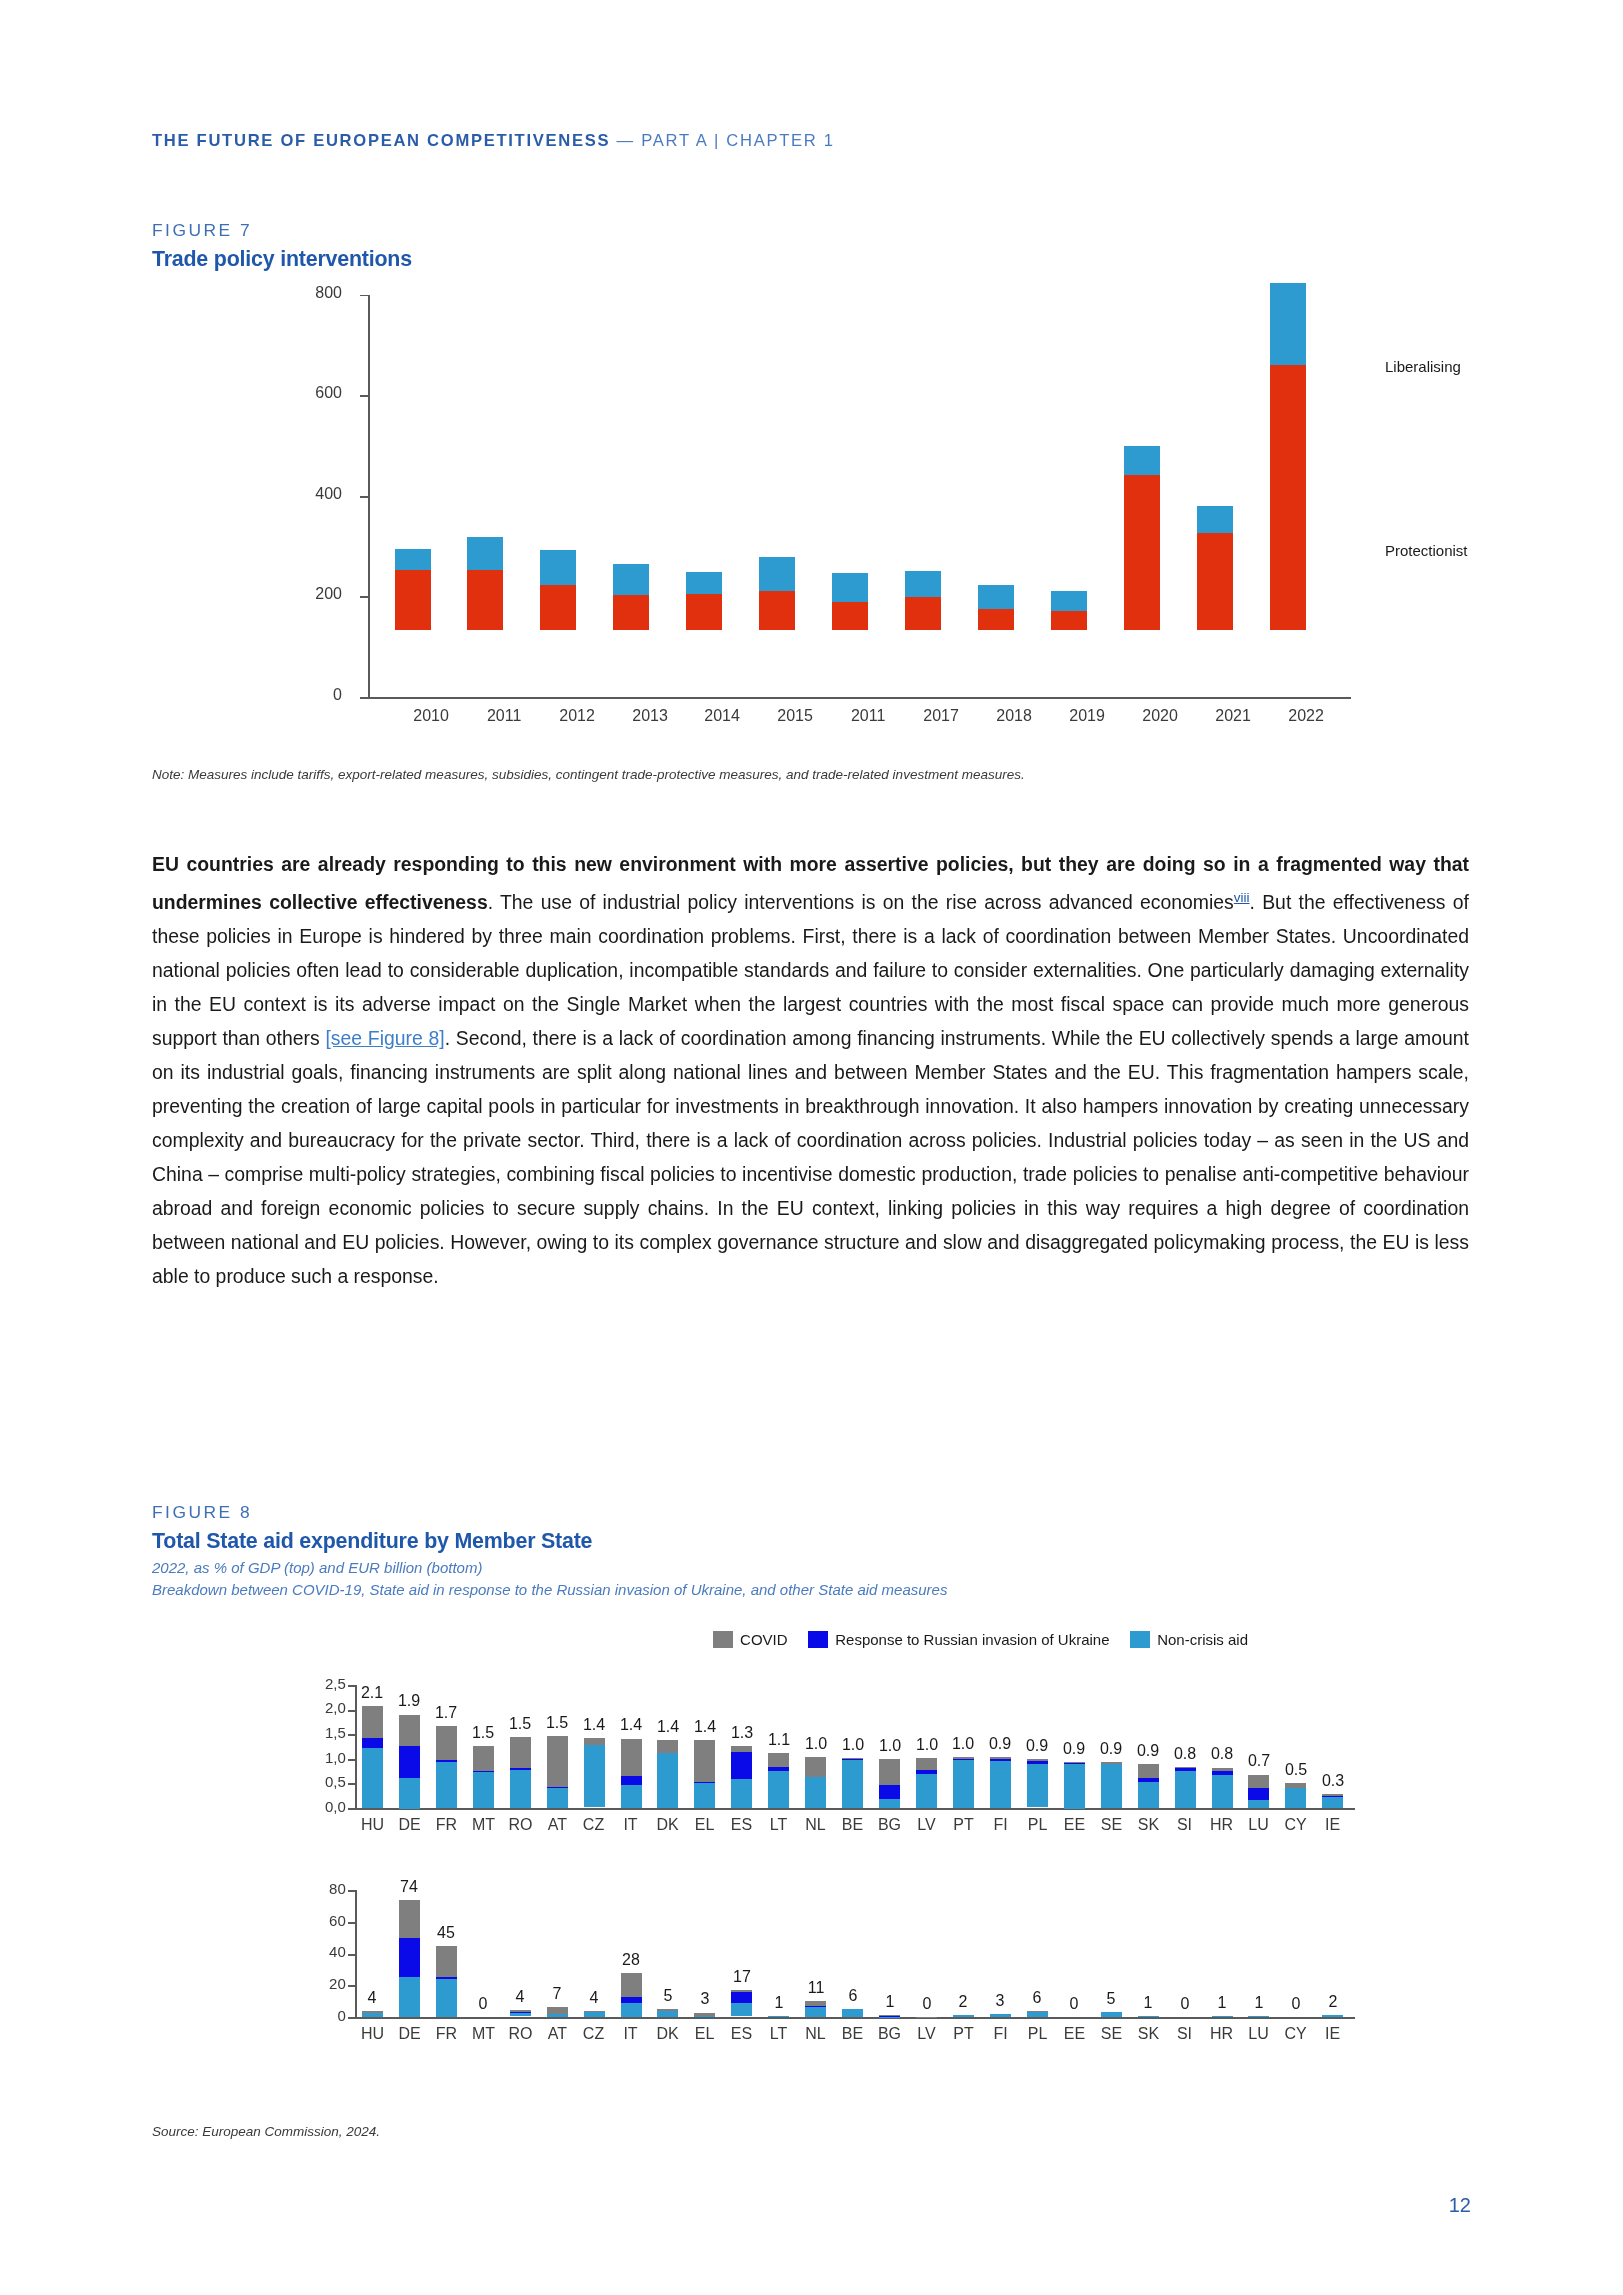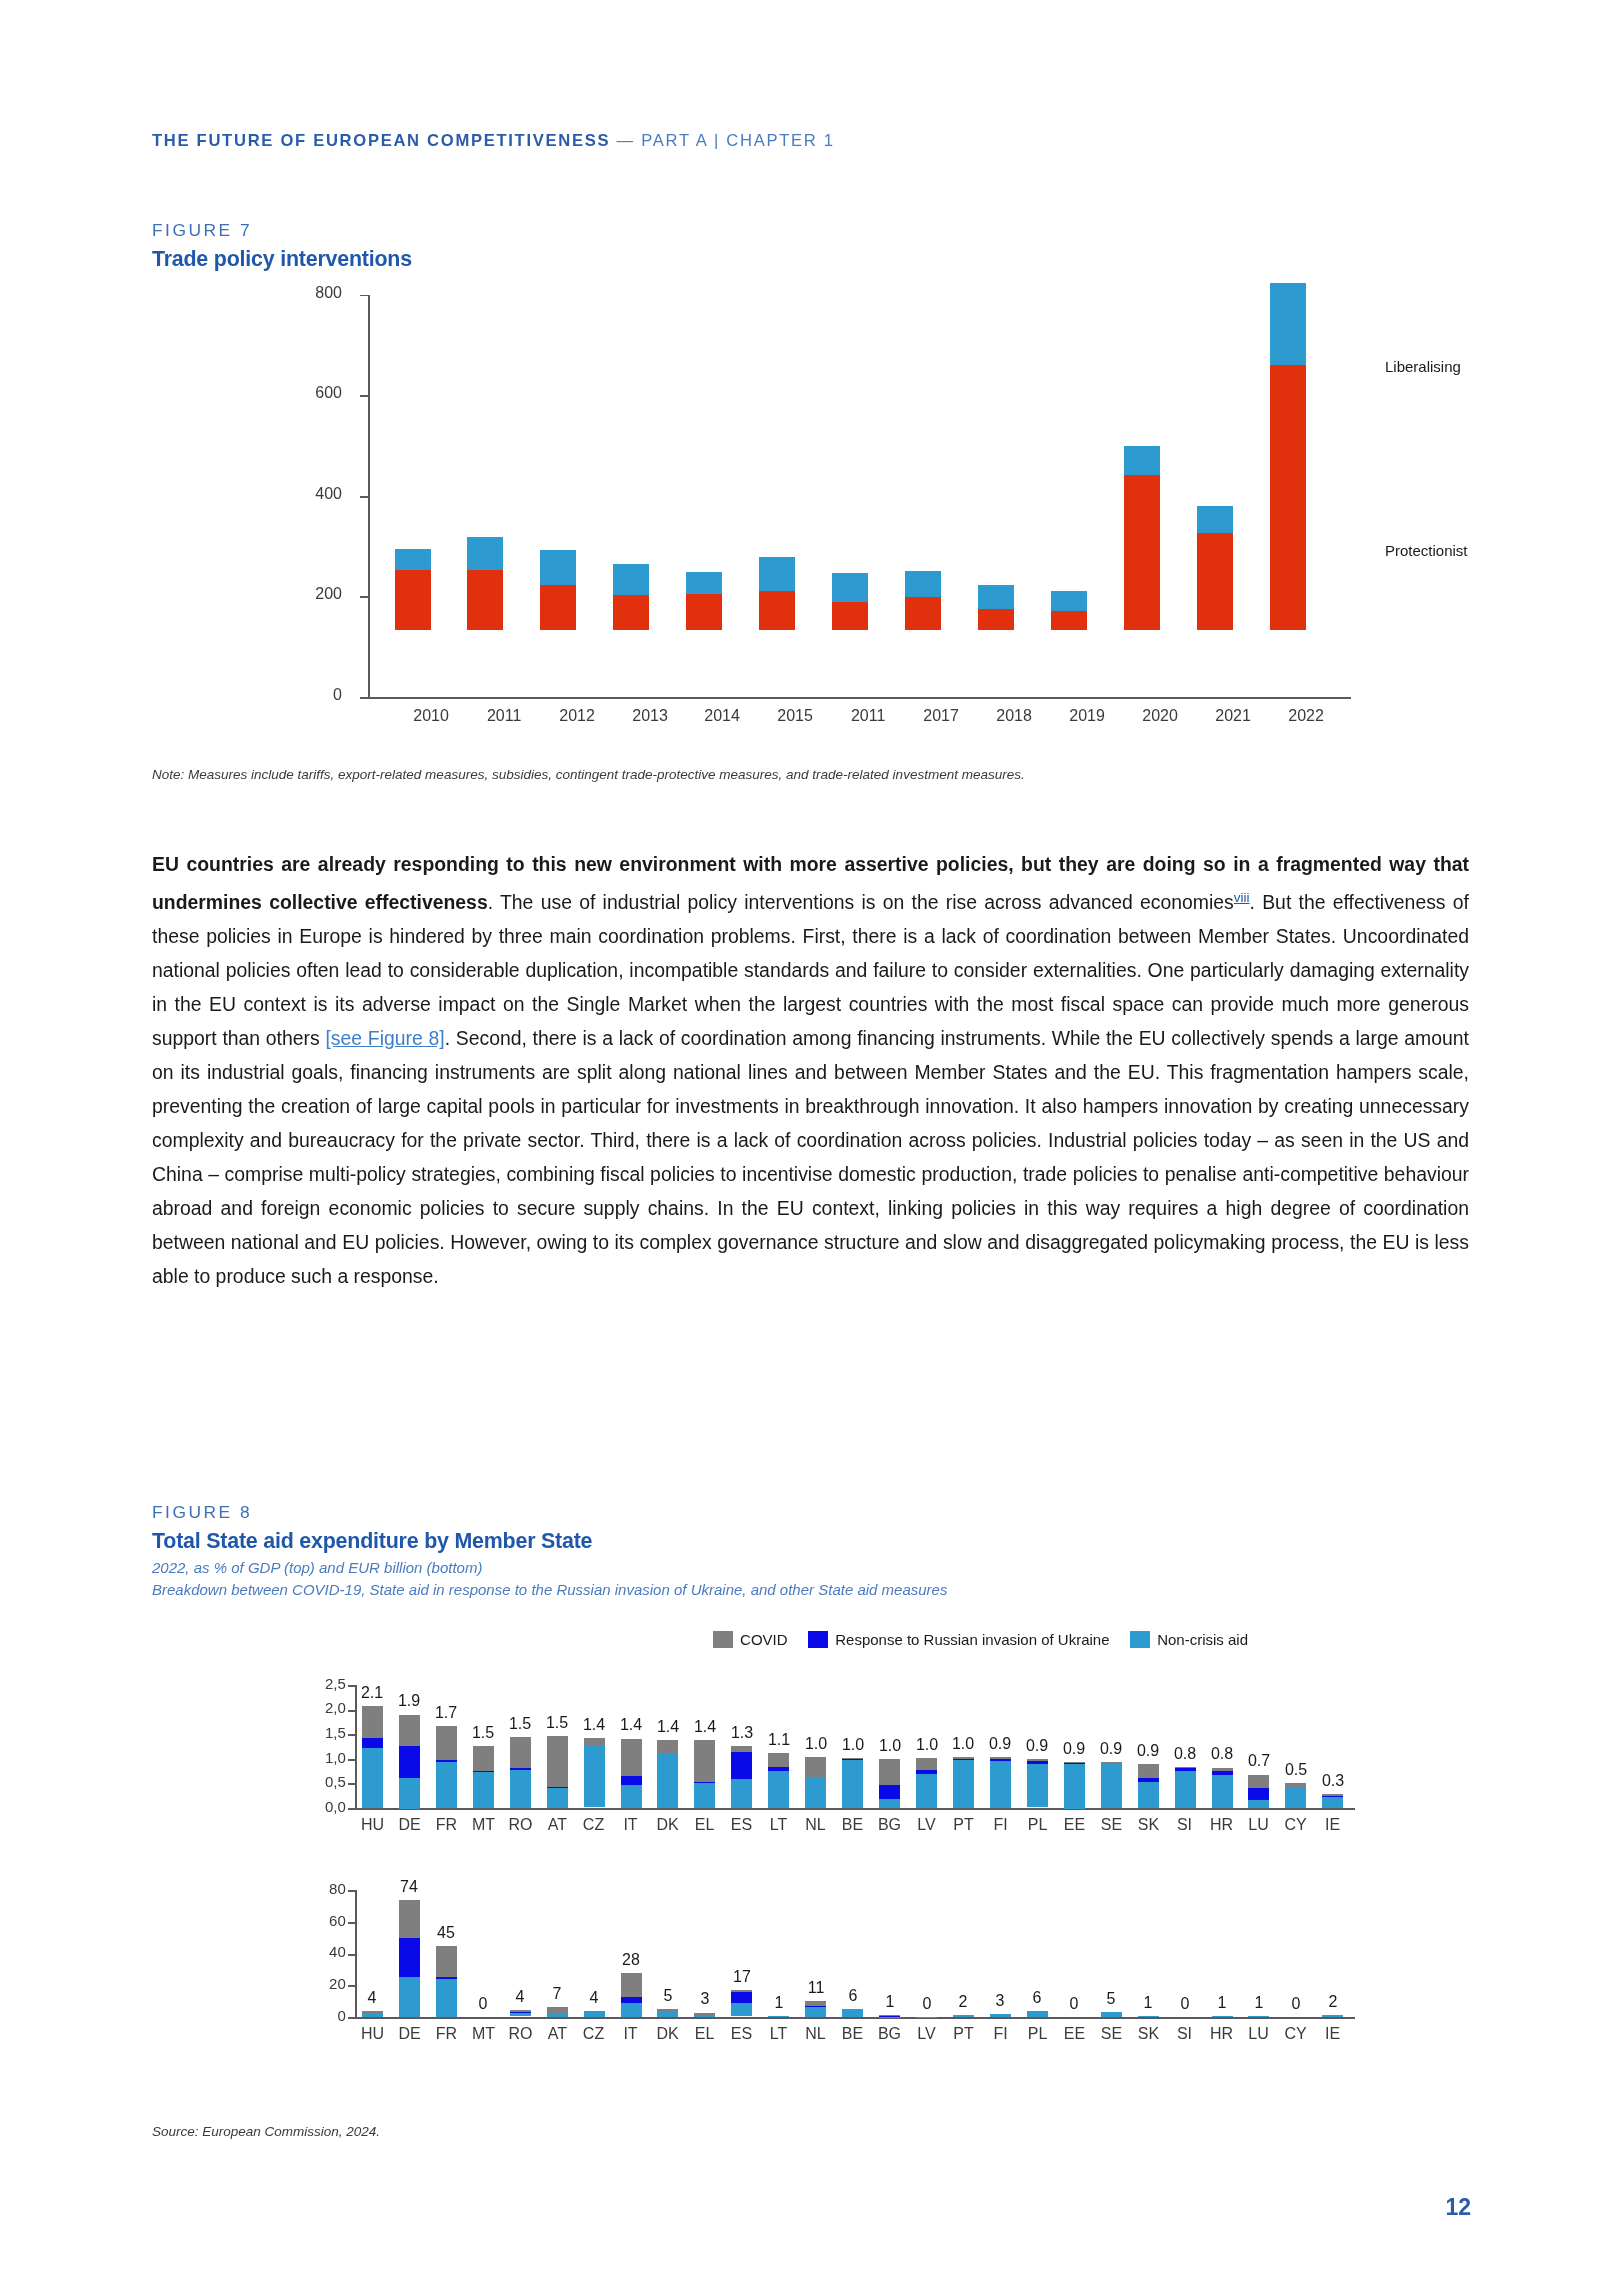--- a/index.html
+++ b/index.html
@@ -107,21 +107,21 @@
     position:absolute; text-align:center; font-size:16px; color:#1a1a1a;
     white-space:nowrap;
   }
   .xlab8 {
     position:absolute; text-align:center; font-size:16px; color:#3a3a3a;
   }
 
   #fig8-source { position:absolute; left:152px; top:2124px; }
   #page-number {
     position:absolute; right:152px; top:2194px;
-    font-size:23px; color:#2a5caa; font-weight:700;
+    font-size:20px; color:#2a5caa; font-weight:400;
   }
 </style>
 </head>
 <body>
 
 <div class="page">
 
   <div class="running-header">
     <span>THE FUTURE OF EUROPEAN COMPETITIVENESS</span><span class="rh-light"> — </span><span class="rh-light">PART A | CHAPTER 1</span>
   </div>

